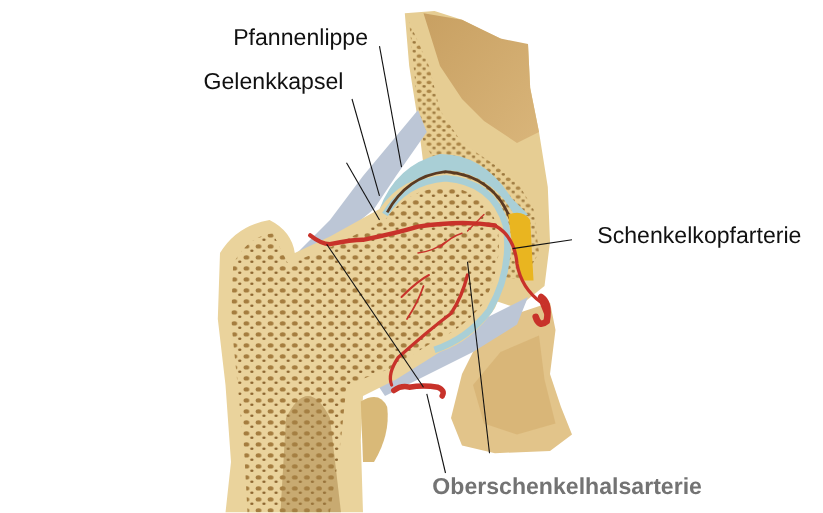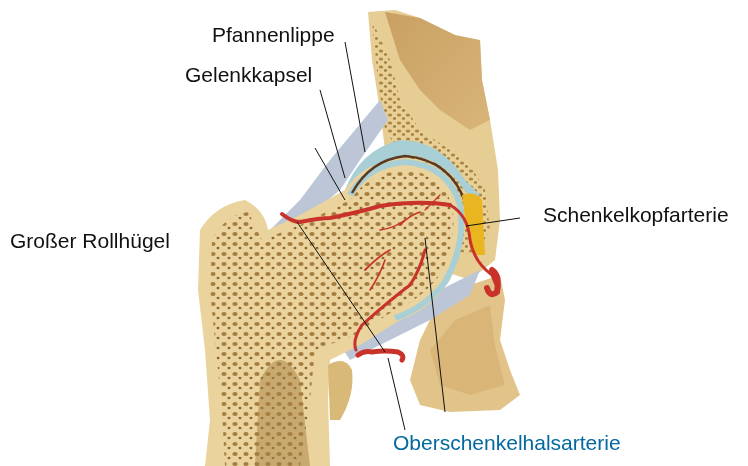--- a/index.html
+++ b/index.html
@@ -2,21 +2,21 @@
 <html><head>
 <meta charset="utf-8">
 <style>
   html, body { margin: 0; padding: 0; background: #ffffff; }
   body { width: 748px; height: 466px; position: relative; overflow: hidden;
          font-family: "Liberation Sans", sans-serif; }
   .stage { position: absolute; left: 0; top: 0; width: 612px; height: 466px; }
   svg.art { position: absolute; left: 0; top: 0; }
   .label { position: absolute; font-size: 21px; color: #111111; white-space: nowrap;
            font-family: "Liberation Sans", sans-serif; line-height: 1; }
-  .label.highlight { color: #0369a1; font-weight: normal; }
+  .label.highlight { color: #737373; font-weight: bold; }
 </style>
 </head>
 <body>
 
 <div class="stage">
   <svg class="art" width="748" height="466" viewBox="0 0 748 466">
     <defs>
       <pattern id="spongy" width="9" height="8" patternUnits="userSpaceOnUse">
         <rect width="9" height="8" fill="#e8cf94"></rect>
         <ellipse cx="3" cy="3" rx="2.2" ry="1.6" fill="#a27a3a"></ellipse>
@@ -83,16 +83,15 @@
       <line x1="315" y1="148" x2="345" y2="200"></line>
       <line x1="297" y1="222" x2="385" y2="352"></line>
       <line x1="520" y1="218" x2="466" y2="226"></line>
       <line x1="425" y1="238" x2="445" y2="412"></line>
       <line x1="388" y1="358" x2="405" y2="430"></line>
     </g>
   </svg>
 
   <div class="label" style="left:212px; top:24px;">Pfannenlippe</div>
   <div class="label" style="left:185px; top:64px;text-align:center;">Gelenkkapsel</div>
-  <div class="label" style="left:10px; top:230px;">Großer Rollhügel</div>
   <div class="label" style="left:532px; top:204px;margin-left:11px;">Schenkelkopfarterie</div>
   <div class="label highlight" style="left:393px; top:432px;">Oberschenkelhalsarterie</div>
 </div>
 
 </body></html>

